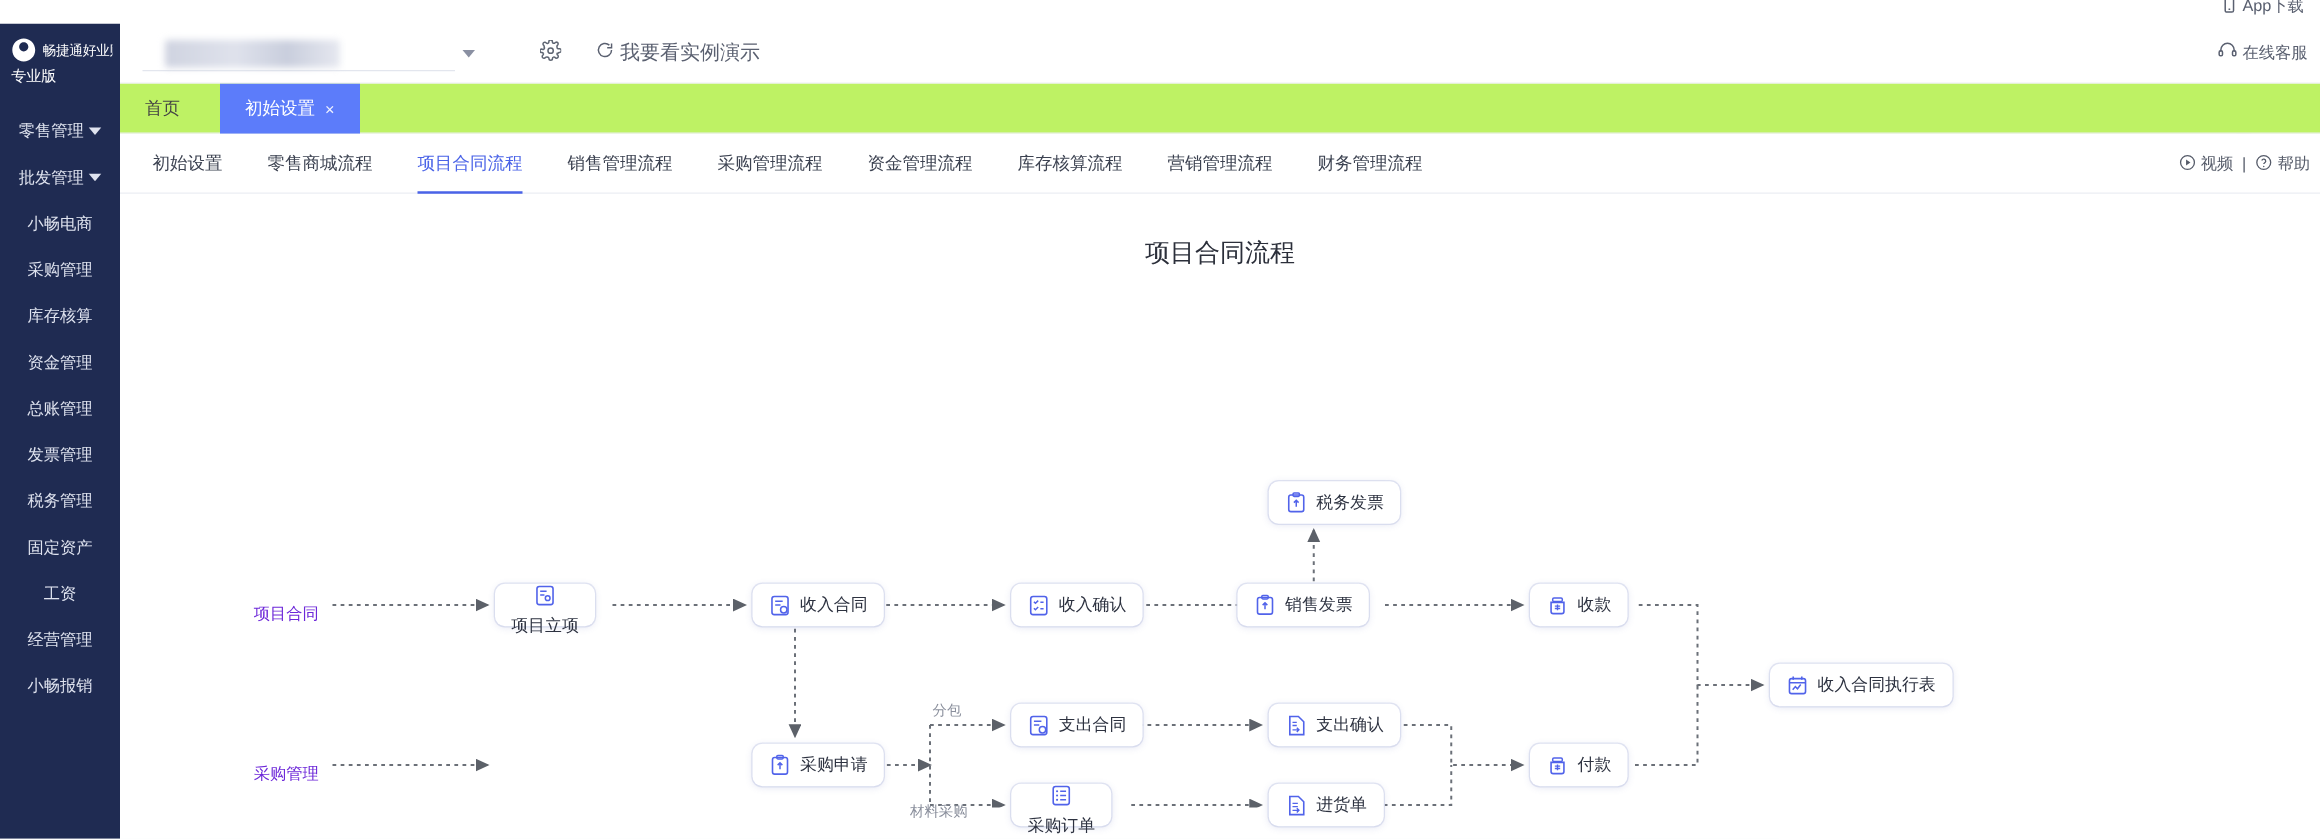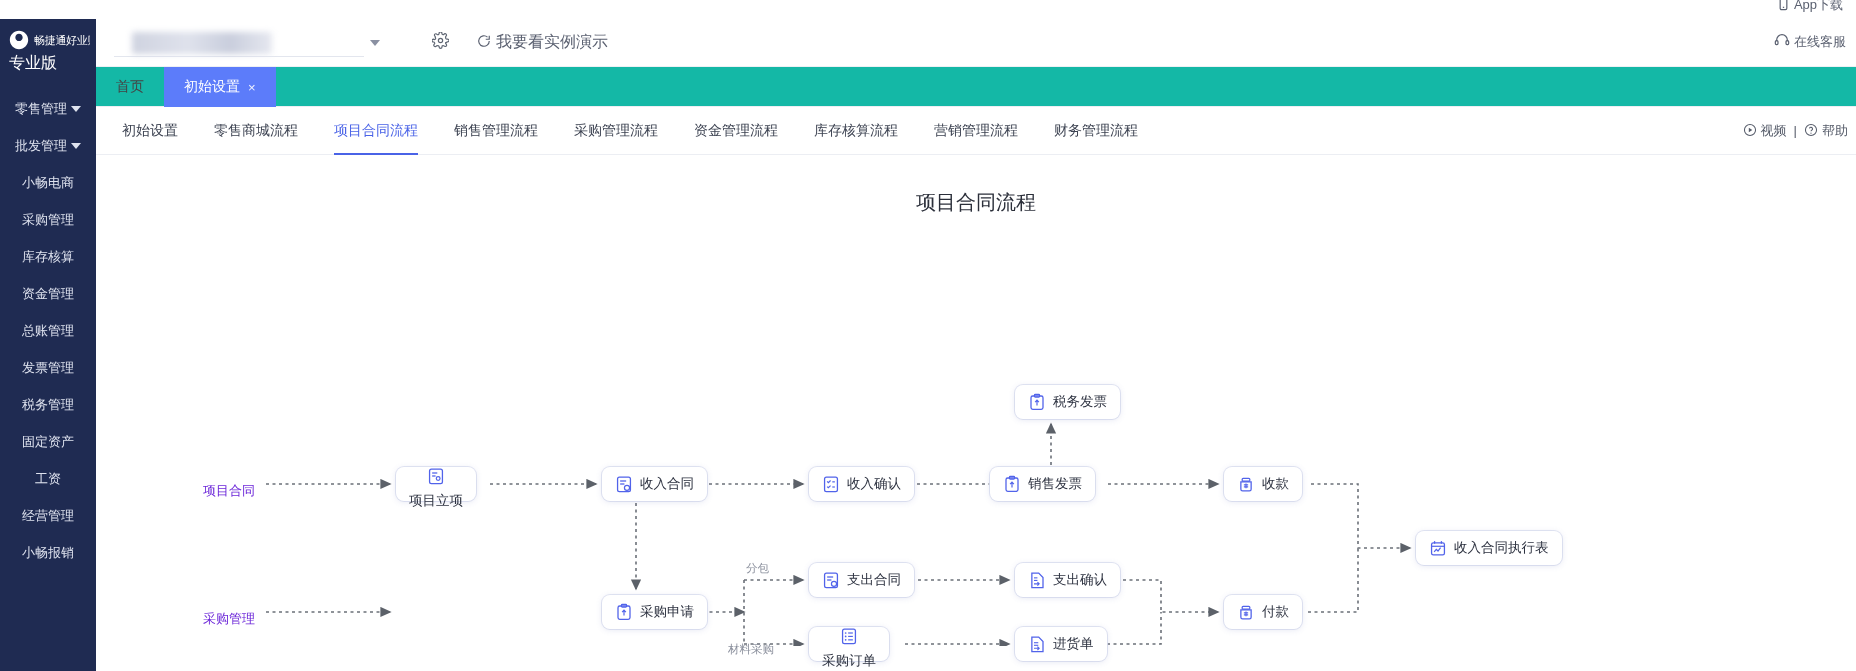--- a/index.html
+++ b/index.html
@@ -15,21 +15,21 @@
     position: absolute; left:0; top:19px; width:96px; height:652px;
     background:#1f2b52; color:#fff; overflow:hidden;
   }
   .brand { padding:10px 6px 4px 8px; }
   .brand-row { display:flex; align-items:center; gap:4px; }
   .brand-logo { width:22px; height:22px; flex:none; }
   .brand-name {
     font-size:11px; color:#fff; letter-spacing:-0.3px; white-space:nowrap;
     overflow:hidden; text-overflow:clip;
   }
-  .brand-sub { font-size:16px; color:#fff; margin-top:2px; padding-left:1px;}
+  .brand-sub { font-size:12px; color:#fff; margin-top:2px; padding-left:1px;}
   .menu { margin-top:12px; }
   .menu-item {
     height:37px; display:flex; align-items:center; justify-content:center;
     gap:4px; font-size:13px; color:#dfe3ef; cursor:pointer;
   }
   .caret { width:0;height:0;border-left:5px solid transparent;border-right:5px solid transparent;border-top:6px solid #dfe3ef; }
 
   
   .topbar {
     position:absolute; left:96px; top:19px; right:0; height:48px;
@@ -54,21 +54,21 @@
   .badge {
     position:absolute; left:22px; top:-11px; background:#fa5151; color:#fff;
     font-size:10px; border-radius:9px; padding:1px 5px; line-height:12px; font-weight:bold;
   }
   .divider-v { width:1px; height:18px; background:#e3e6ee; }
   .avatar { width:22px;height:22px;border-radius:50%;background:#dcdfe8;display:flex;align-items:center;justify-content:center;}
 
   
   .pagetabs {
     position:absolute; left:96px; top:67px; right:0; height:40px;
-    background:#14b8a6; display:flex; align-items:flex-start; border-bottom:1px solid #eceef3;
+    background:#bef264; display:flex; align-items:flex-start; border-bottom:1px solid #eceef3;gap:12px;
   }
   .ptab {
     height:40px; padding:0 20px; display:flex; align-items:center; gap:8px;
     font-size:14px; color:#444; cursor:pointer;
   }
   .ptab.active { background:#5c7cfa; color:#fff; }
   .ptab-close { font-size:13px; opacity:.9; }
 
   
   .content { position:absolute; left:96px; top:107px; right:0; bottom:0; background:#fff; }

